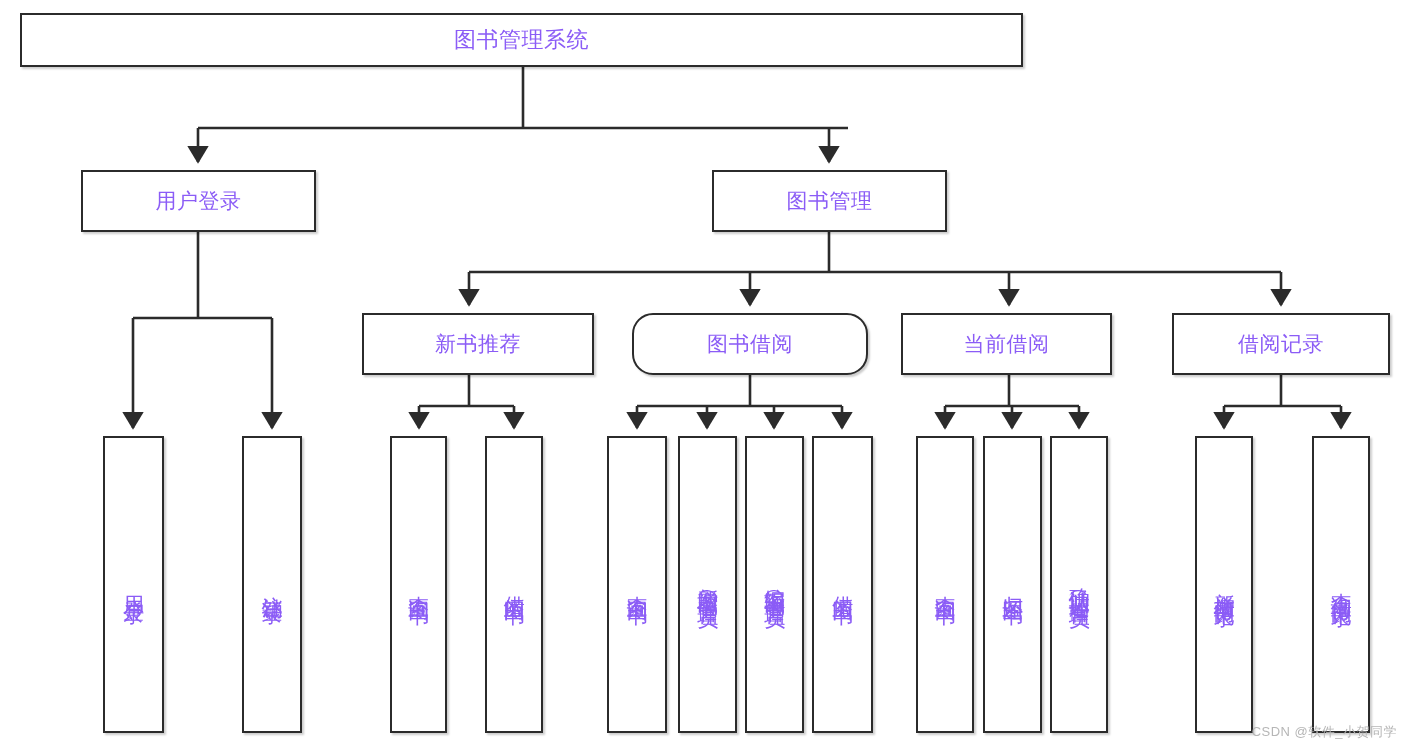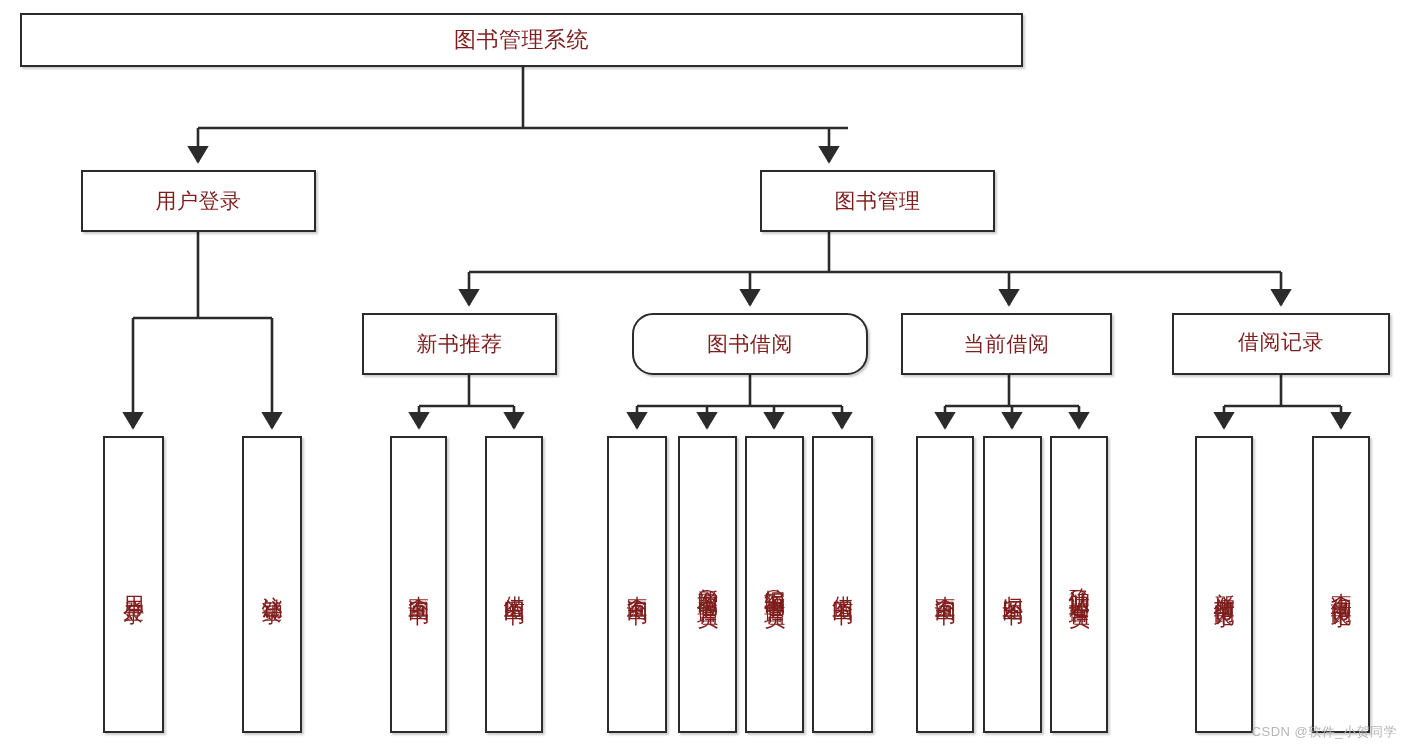--- a/index.html
+++ b/index.html
@@ -31,21 +31,21 @@
     position: absolute;
     box-sizing: border-box;
     background: #ffffff;
     border: 2.5px solid #2b2b2b;
     display: flex;
     align-items: center;
     justify-content: center;
     box-shadow: 2px 2px 2px rgba(0,0,0,0.20);
   }
   .node .label {
-    color: #7f1d1d;
+    color: #8b5cf6;
     font-size: 21px;
     line-height: 1.25;
     letter-spacing: 0.5px;
     white-space: nowrap;
     text-align: left;
   }
   .node.vertical .label {
     writing-mode: vertical-rl;
     text-orientation: upright;
     letter-spacing: 3px;
@@ -120,34 +120,34 @@
     </g>
   </svg>
 
   <div class="node root" style="left:20px; top:13px; width:1003px; height:54px;">
     <span class="label">图书管理系统</span>
   </div>
 
   <div class="node" style="left:81px; top:170px; width:235px; height:62px;">
     <span class="label">用户登录</span>
   </div>
-  <div class="node" style="left:712px; top:170px; width:235px; height:62px;margin-left:48px;">
+  <div class="node" style="left:712px; top:170px; width:235px; height:62px;">
     <span class="label">图书管理</span>
   </div>
 
-  <div class="node" style="left:362px; top:313px; width:195px; height:62px;">
+  <div class="node" style="left:362px; top:313px; width:232px; height:62px;">
     <span class="label">新书推荐</span>
   </div>
   <div class="node" style="left:632px; top:313px; width:236px; height:62px;border-radius:21px;">
     <span class="label">图书借阅</span>
   </div>
   <div class="node" style="left:901px; top:313px; width:211px; height:62px;">
     <span class="label">当前借阅</span>
   </div>
-  <div class="node" style="left:1172px; top:313px; width:218px; height:62px;font-family:Liberation Mono, monospace;">
+  <div class="node" style="left:1172px; top:313px; width:218px; height:62px;">
     <span class="label">借阅记录</span>
   </div>
 
   <div class="node vertical" style="left:103px; top:436px; width:61px; height:297px;">
     <span class="label">用户登录</span>
   </div>
   <div class="node vertical" style="left:242px; top:436px; width:60px; height:297px;">
     <span class="label">注销登录</span>
   </div>
   <div class="node vertical" style="left:390px; top:436px; width:57px; height:297px;">

